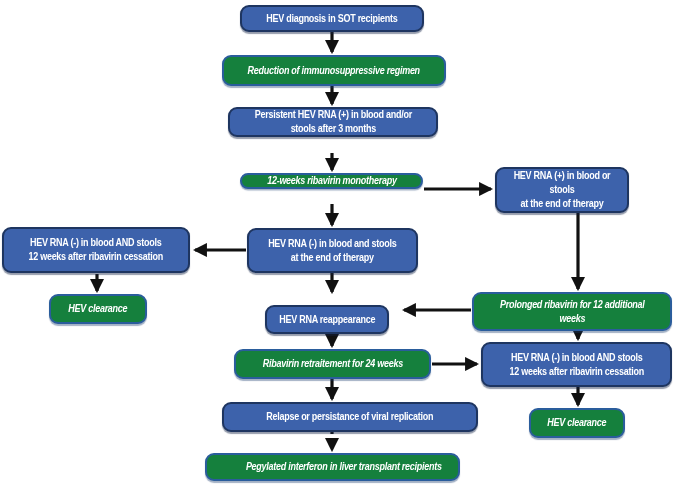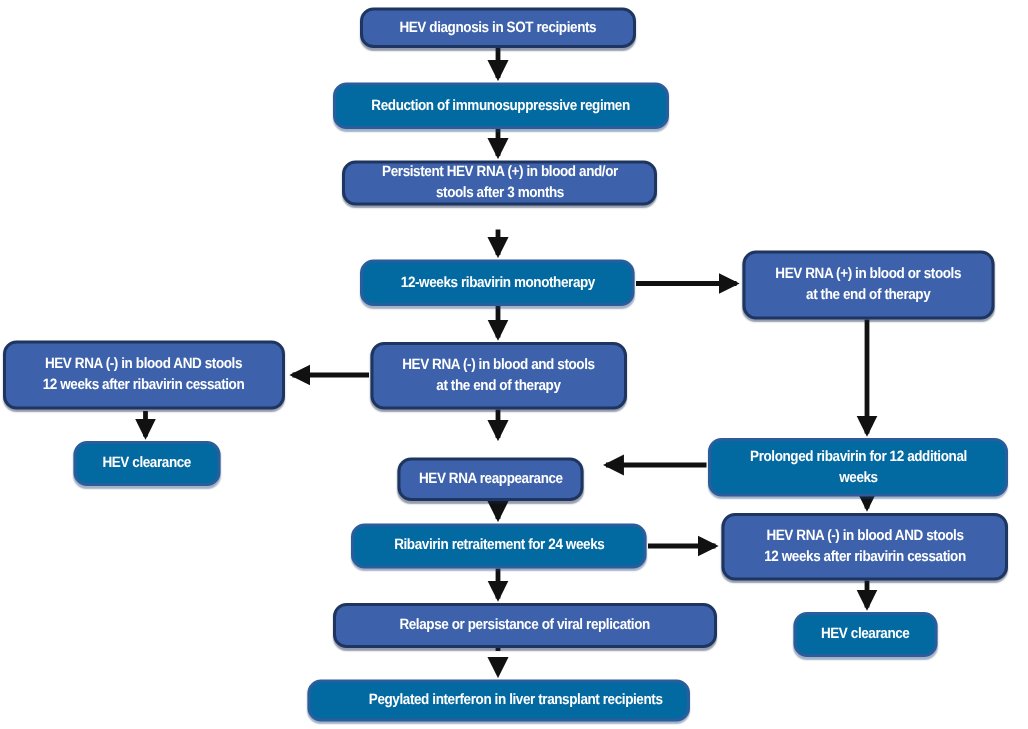--- a/index.html
+++ b/index.html
@@ -43,23 +43,24 @@
     display: inline-block;
     transform: scaleX(0.9);
     transform-origin: center;
   }
   .status {
     background: #3d62ab;
     border: 2.5px solid #1e3560;
     box-shadow: 0 1.5px 1px rgba(20, 35, 70, 0.45);
   }
   .intervention {
-    background: #0369a1;
+    background: #15803d;
     border: 2.5px solid #2a5d9c;
     box-shadow: 0 1.5px 1px rgba(25, 60, 110, 0.4);
+    font-style: italic;
   }
 </style>
 </head>
 <body>
 
 <div class="canvas">
 
   <svg class="arrows" viewBox="0 0 685 486" xmlns="http://www.w3.org/2000/svg">
     <defs>
       <marker id="ah" viewBox="0 0 10 10" refX="8.5" refY="5" markerWidth="4.4" markerHeight="4.4" orient="auto">
@@ -90,25 +91,25 @@
 
   <div class="node intervention" style="left:222px; top:55px; width:224px; height:31px;">
     <span class="lbl">Reduction of immunosuppressive regimen</span>
   </div>
 
   <div class="node status" style="left:228px; top:107px; width:210px; height:30px;">
     <span class="lbl">Persistent HEV RNA (+) in blood and/or
 stools after 3 months</span>
   </div>
 
-  <div class="node intervention" style="left:240px; top:173px; width:183px; height:31px;">
+  <div class="node intervention" style="left:240px; top:173px; width:183px; height:16px;">
     <span class="lbl">12-weeks ribavirin monotherapy</span>
   </div>
 
-  <div class="node status" style="left:495px; top:167px; width:168px; height:46px;">
+  <div class="node status" style="left:495px; top:167px; width:134px; height:46px;">
     <span class="lbl">HEV RNA (+) in blood or stools
 at the end of therapy</span>
   </div>
 
   <div class="node status" style="left:247px; top:228px; width:171px; height:45px;">
     <span class="lbl">HEV RNA (-) in blood and stools
 at the end of therapy</span>
   </div>
 
   <div class="node status" style="left:2px; top:227px; width:188px; height:46px;">

